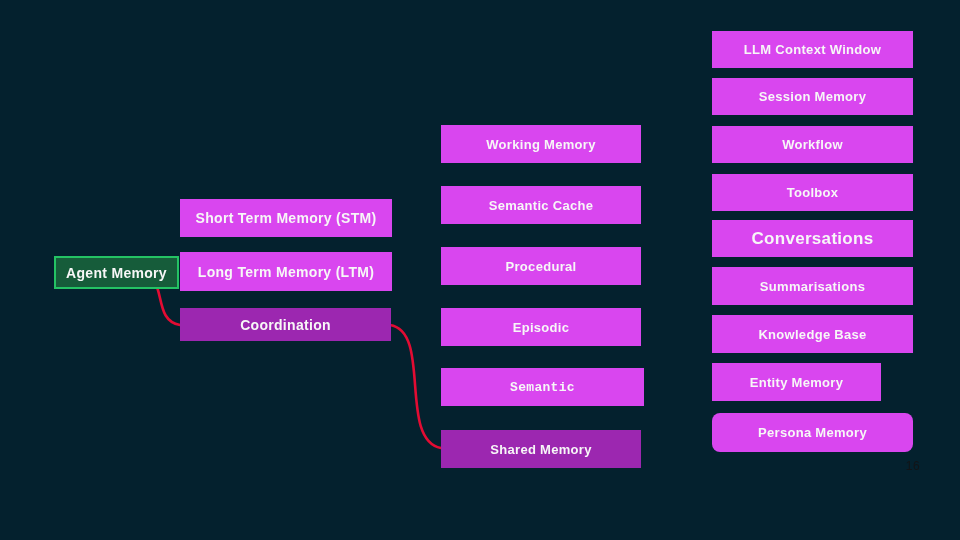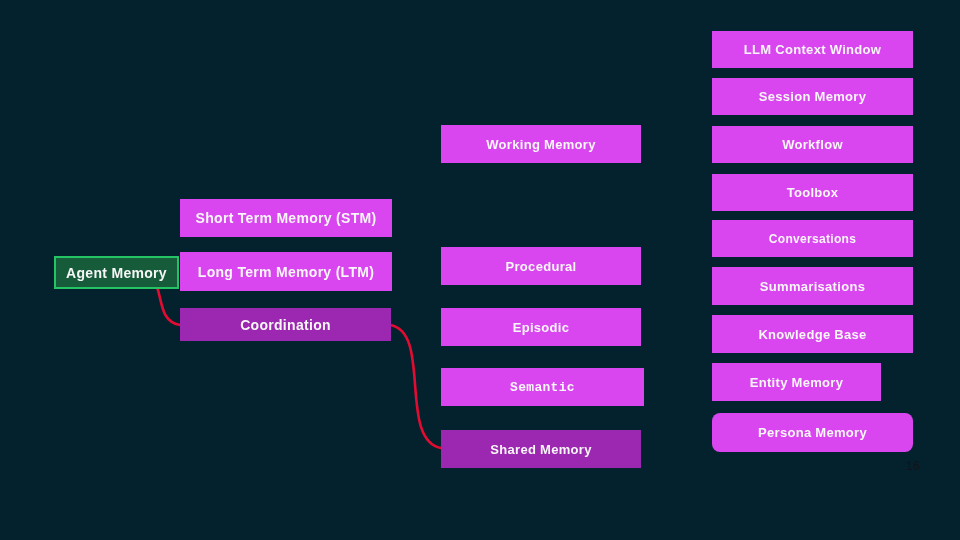--- a/index.html
+++ b/index.html
@@ -60,21 +60,21 @@
   .n-semantic-cache { left: 441px; top: 186px; width: 200px; height: 38px; font-size: 13px; }
   .n-procedural     { left: 441px; top: 247px; width: 200px; height: 38px; font-size: 13px; }
   .n-episodic       { left: 441px; top: 308px; width: 200px; height: 38px; font-size: 13px; text-align: right; }
   .n-semantic       { left: 441px; top: 368px; width: 203px; height: 38px; font-size: 13px; font-family: Liberation Mono, monospace; }
   .n-shared         { left: 441px; top: 430px; width: 200px; height: 38px; font-size: 13px; }
   
   .n-llm            { left: 712px; top: 31px;  width: 201px; height: 37px; font-size: 13px; }
   .n-session        { left: 712px; top: 78px;  width: 201px; height: 37px; font-size: 13px; }
   .n-workflow       { left: 712px; top: 126px; width: 201px; height: 37px; font-size: 13px; }
   .n-toolbox        { left: 712px; top: 174px; width: 201px; height: 37px; font-size: 13px; }
-  .n-conversations  { left: 712px; top: 220px; width: 201px; height: 37px; font-size: 12px; }
+  .n-conversations  { left: 712px; top: 220px; width: 201px; height: 37px; font-size: 17px; }
   .n-summarisations { left: 712px; top: 267px; width: 201px; height: 38px; font-size: 13px; }
   .n-knowledge      { left: 712px; top: 315px; width: 201px; height: 38px; font-size: 13px; }
   .n-entity         { left: 712px; top: 363px; width: 169px; height: 38px; font-size: 13px; }
   .n-persona        { left: 712px; top: 413px; width: 201px; height: 39px; font-size: 13px; border-radius: 8px; }
   .page-number {
     position: absolute;
     z-index: 2;
     left: 903px;
     top: 459px;
     width: 20px;
@@ -95,20 +95,21 @@
     <path class="edge" d="M 390 325 C 432 331 398 440 441 448"></path>
   </svg>
 
   <div class="node root n-agent">Agent Memory</div>
 
   <div class="node gray n-stm">Short Term Memory (STM)</div>
   <div class="node gray n-ltm">Long Term Memory (LTM)</div>
   <div class="node purple n-coordination">Coordination</div>
 
   <div class="node gray n-working">Working Memory</div>
+  <div class="node gray n-semantic-cache">Semantic Cache</div>
   <div class="node gray n-procedural">Procedural</div>
   <div class="node gray n-episodic">Episodic</div>
   <div class="node gray n-semantic">Semantic</div>
   <div class="node purple n-shared">Shared Memory</div>
 
   <div class="node gray n-llm">LLM Context Window</div>
   <div class="node gray n-session">Session Memory</div>
   <div class="node gray n-workflow">Workflow</div>
   <div class="node gray n-toolbox">Toolbox</div>
   <div class="node gray n-conversations">Conversations</div>

